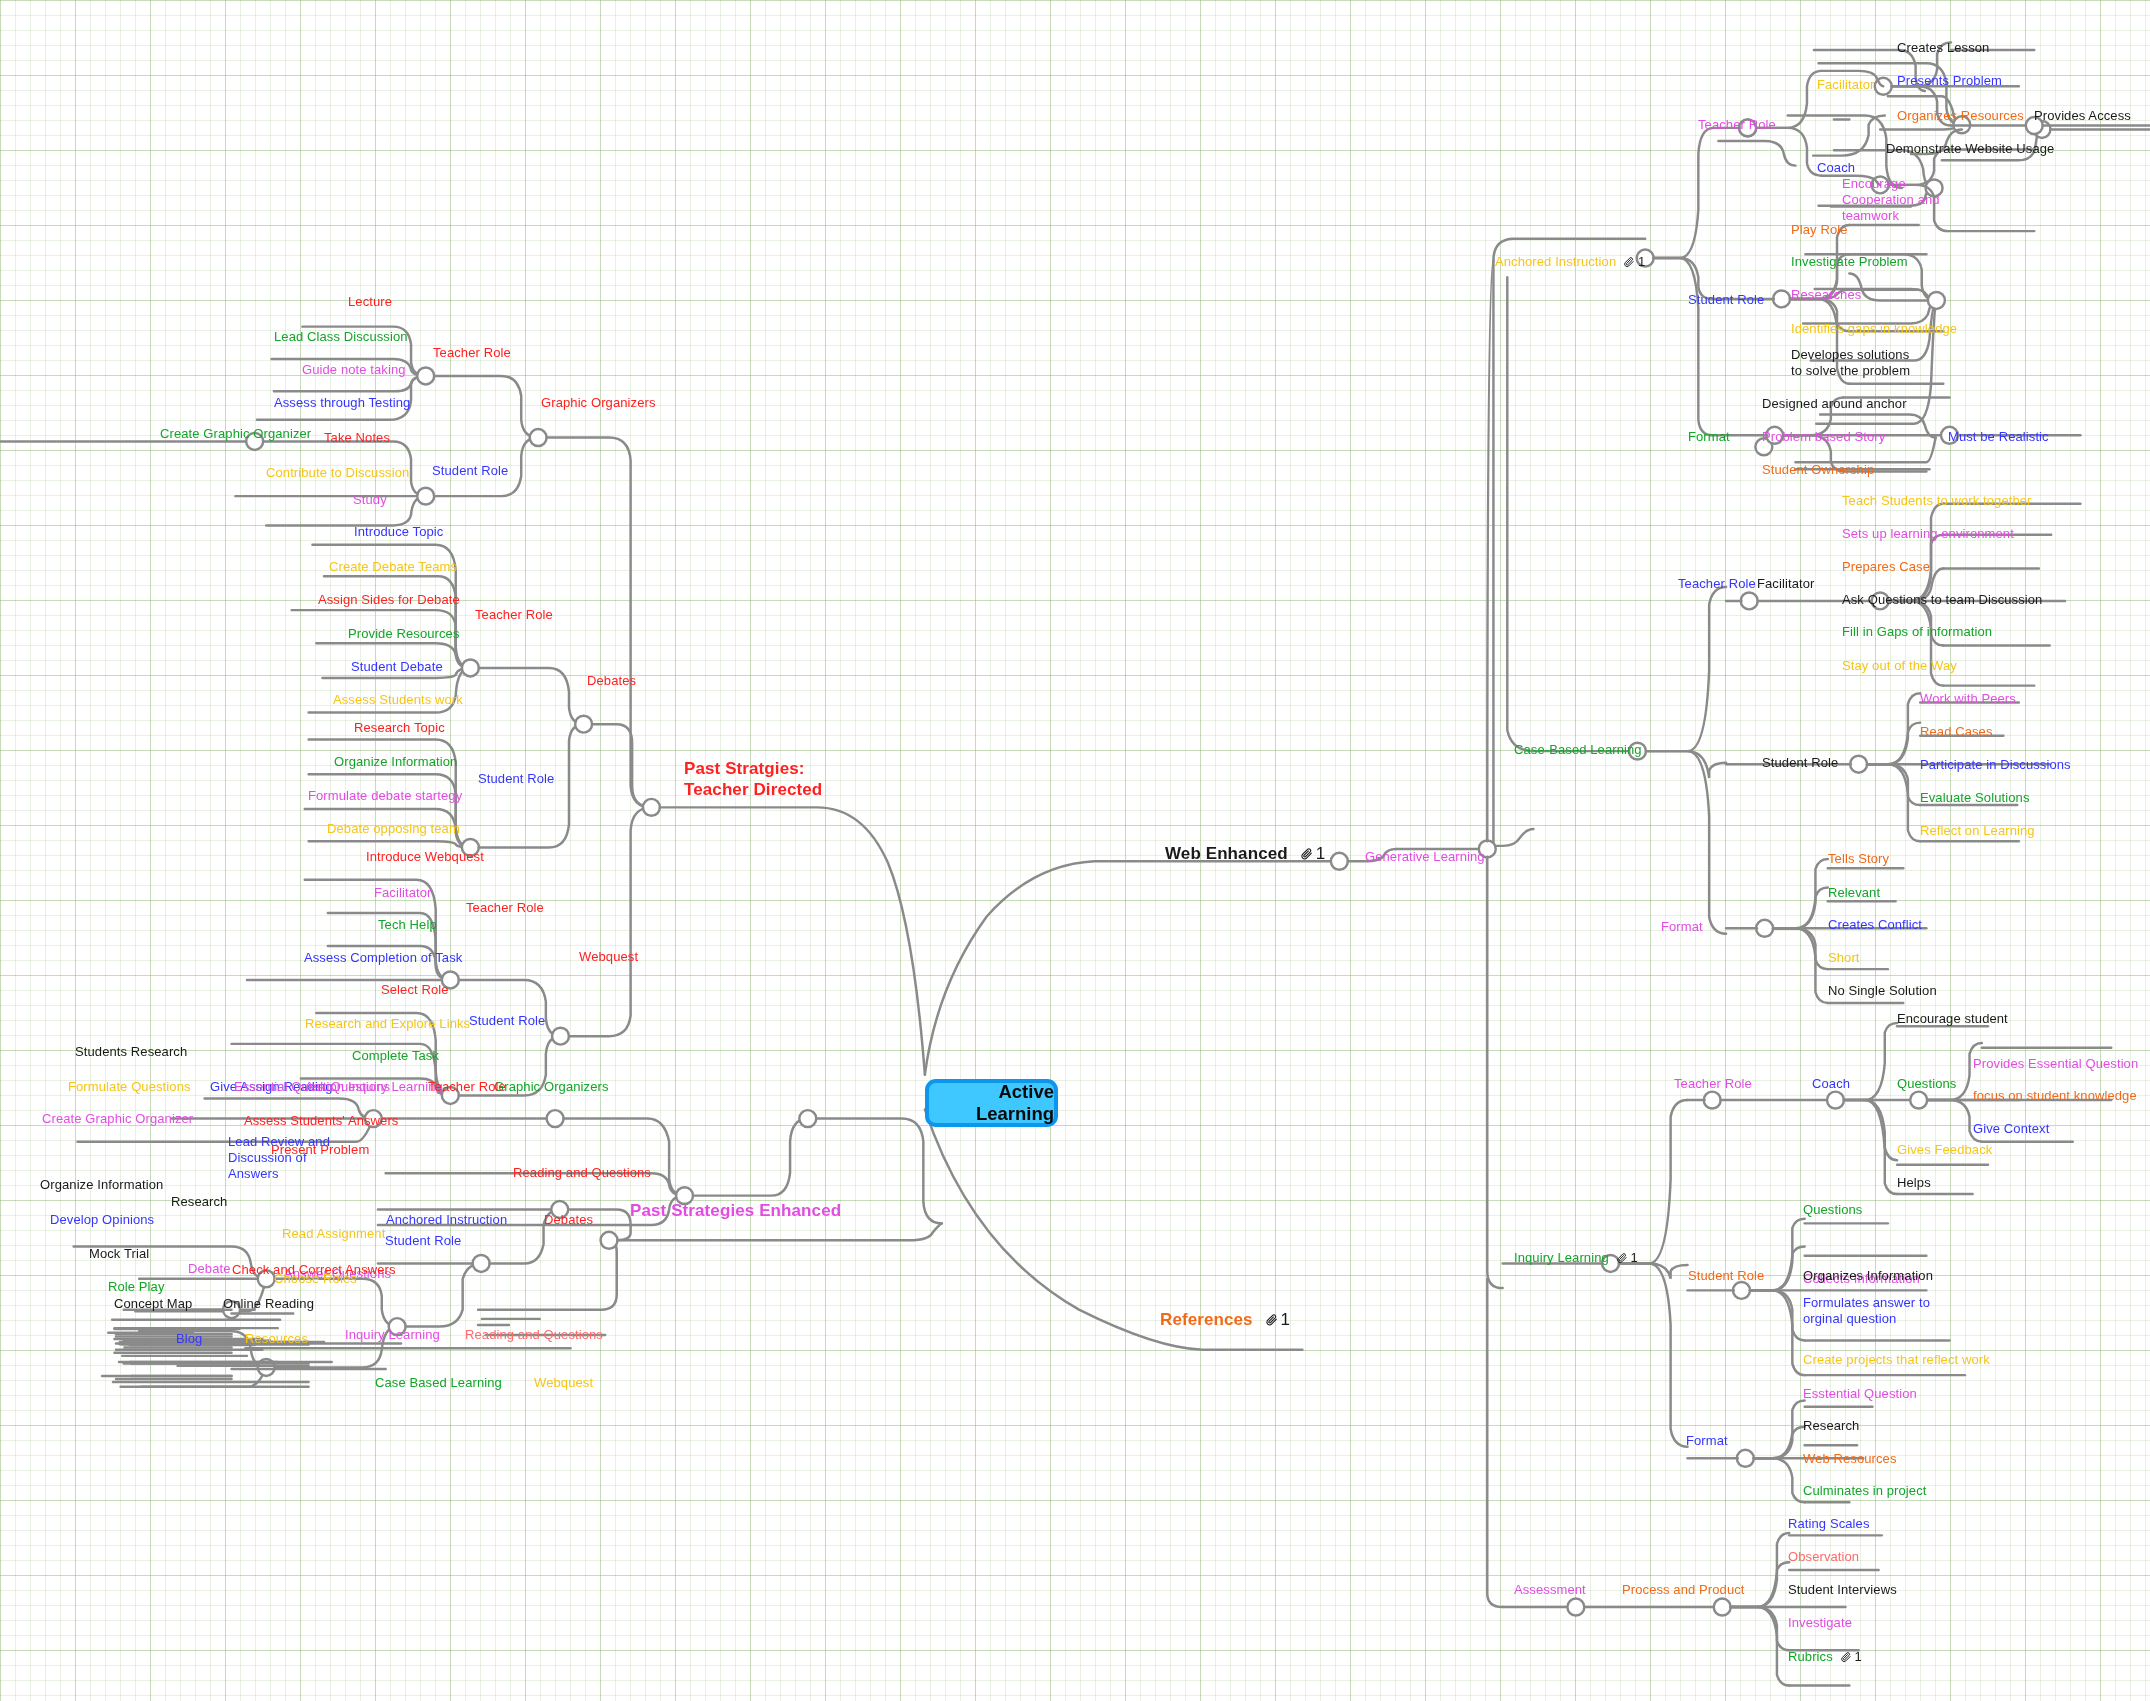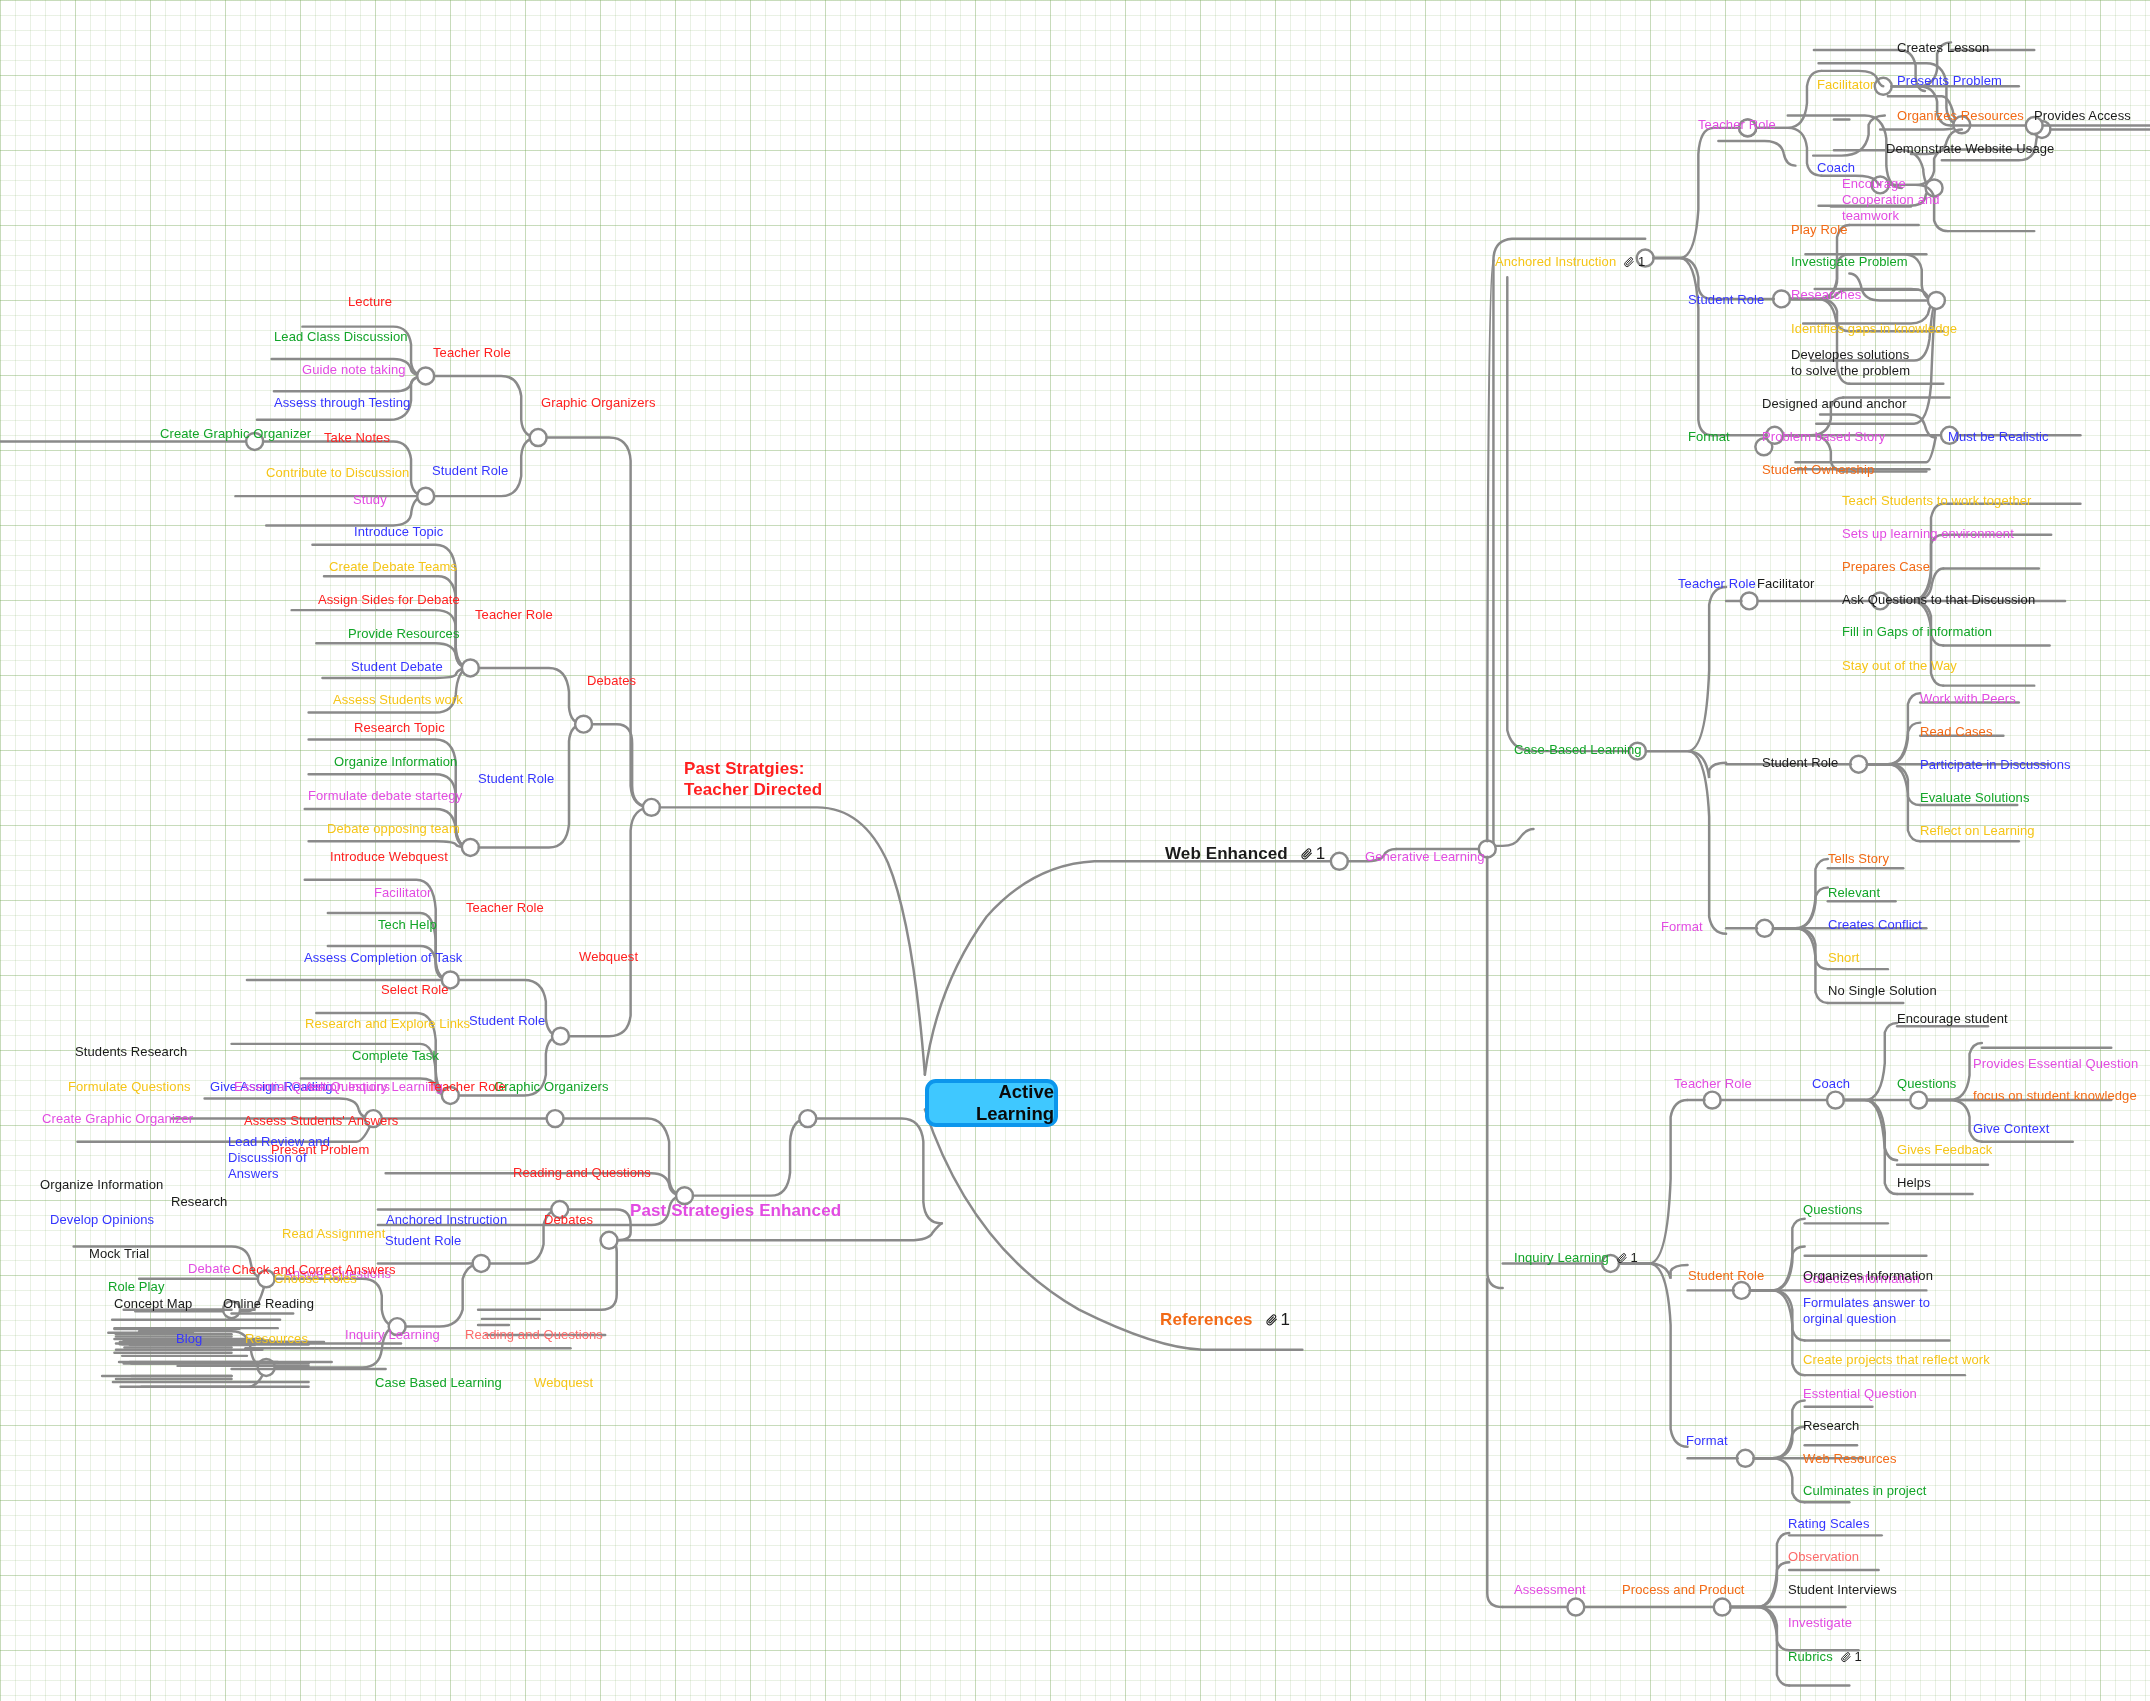--- a/index.html
+++ b/index.html
@@ -493,21 +493,21 @@
       <div class="lbl" style="left: 348px; top: 626px; font-size: 13px; color: rgb(18, 165, 40);"><span>Provide Resources</span></div>
       <div class="lbl" style="left: 351px; top: 659px; font-size: 13px; color: rgb(53, 53, 255);"><span>Student Debate</span></div>
       <div class="lbl" style="left: 333px; top: 692px; font-size: 13px; color: rgb(245, 197, 24);"><span>Assess Students work</span></div>
       <div class="lbl" style="left: 475px; top: 607px; font-size: 13px; color: rgb(255, 32, 32);"><span>Teacher Role</span></div>
       <div class="lbl" style="left: 354px; top: 720px; font-size: 13px; color: rgb(255, 32, 32);"><span>Research Topic</span></div>
       <div class="lbl" style="left: 334px; top: 754px; font-size: 13px; color: rgb(18, 165, 40);"><span>Organize Information</span></div>
       <div class="lbl" style="left: 308px; top: 788px; font-size: 13px; color: rgb(226, 76, 226);"><span>Formulate debate startegy</span></div>
       <div class="lbl" style="left: 327px; top: 821px; font-size: 13px; color: rgb(245, 197, 24);"><span>Debate opposing team</span></div>
       <div class="lbl" style="left: 478px; top: 771px; font-size: 13px; color: rgb(53, 53, 255);"><span>Student Role</span></div>
       <div class="lbl" style="left: 587px; top: 673px; font-size: 13px; color: rgb(255, 32, 32);"><span>Debates</span></div>
-      <div class="lbl" style="left: 330px; top: 849px; font-size: 13px; color: rgb(255, 32, 32);"><span>Introduce Webquest</span></div>
+      <div class="lbl" style="left: 330px; top: 849px; font-size: 13px; color: rgb(255, 32, 32); padding-left: 36px;"><span>Introduce Webquest</span></div>
       <div class="lbl" style="left: 374px; top: 885px; font-size: 13px; color: rgb(226, 76, 226);"><span>Facilitator</span></div>
       <div class="lbl" style="left: 378px; top: 917px; font-size: 13px; color: rgb(18, 165, 40);"><span>Tech Help</span></div>
       <div class="lbl" style="left: 304px; top: 950px; font-size: 13px; color: rgb(53, 53, 255);"><span>Assess Completion of Task</span></div>
       <div class="lbl" style="left: 466px; top: 900px; font-size: 13px; color: rgb(255, 32, 32);"><span>Teacher Role</span></div>
       <div class="lbl" style="left: 381px; top: 982px; font-size: 13px; color: rgb(255, 32, 32);"><span>Select Role</span></div>
       <div class="lbl" style="left: 305px; top: 1016px; font-size: 13px; color: rgb(245, 197, 24);"><span>Research and Explore Links</span></div>
       <div class="lbl" style="left: 352px; top: 1048px; font-size: 13px; color: rgb(18, 165, 40);"><span>Complete Task</span></div>
       <div class="lbl" style="left: 469px; top: 1013px; font-size: 13px; color: rgb(53, 53, 255);"><span>Student Role</span></div>
       <div class="lbl" style="left: 579px; top: 949px; font-size: 13px; color: rgb(255, 32, 32);"><span>Webquest</span></div>
       <div class="lbl" style="left: 75px; top: 1044px; font-size: 13px; color: rgb(26, 26, 26);"><span>Students Research</span></div>
@@ -563,21 +563,21 @@
       <div class="lbl" style="left: 1762px; top: 429px; font-size: 13px; color: rgb(226, 76, 226);"><span>Problem based Story</span></div>
       <div class="lbl" style="left: 1948px; top: 429px; font-size: 13px; color: rgb(53, 53, 255);"><span>Must be Realistic</span></div>
       <div class="lbl" style="left: 1762px; top: 462px; font-size: 13px; color: rgb(242, 106, 22);"><span>Student Ownership</span></div>
       <div class="lbl" style="left: 1688px; top: 429px; font-size: 13px; color: rgb(18, 165, 40);"><span>Format</span></div>
       <div class="lbl" style="left: 1495px; top: 254px; font-size: 13px; color: rgb(245, 197, 24);"><span>Anchored Instruction</span><span class="clip"><svg width="11.6" height="11.6" viewBox="0 0 24 24" fill="none" stroke="#1a1a1a" stroke-width="2" stroke-linecap="round" stroke-linejoin="round">
             <path d="M21 11.5l-8.9 8.9a5 5 0 0 1-7.1-7.1l9-9a3.4 3.4 0 0 1 4.8 4.8l-9 9a1.8 1.8 0 0 1-2.5-2.5l8.3-8.3"></path>
           </svg></span><span class="cnt">1</span></div>
       <div class="lbl" style="left: 1842px; top: 493px; font-size: 13px; color: rgb(245, 197, 24);"><span>Teach Students to work together</span></div>
       <div class="lbl" style="left: 1842px; top: 526px; font-size: 13px; color: rgb(226, 76, 226);"><span>Sets up learning environment</span></div>
       <div class="lbl" style="left: 1842px; top: 559px; font-size: 13px; color: rgb(242, 106, 22);"><span>Prepares Case</span></div>
-      <div class="lbl" style="left: 1842px; top: 592px; font-size: 13px; color: rgb(26, 26, 26);"><span>Ask Questions to that Discussion</span></div>
+      <div class="lbl" style="left: 1842px; top: 592px; font-size: 13px; color: rgb(26, 26, 26);"><span>Ask Questions to team Discussion</span></div>
       <div class="lbl" style="left: 1842px; top: 624px; font-size: 13px; color: rgb(18, 165, 40);"><span>Fill in Gaps of information</span></div>
       <div class="lbl" style="left: 1842px; top: 658px; font-size: 13px; color: rgb(245, 197, 24);"><span>Stay out of the Way</span></div>
       <div class="lbl" style="left: 1757px; top: 576px; font-size: 13px; color: rgb(26, 26, 26);"><span>Facilitator</span></div>
       <div class="lbl" style="left: 1678px; top: 576px; font-size: 13px; color: rgb(53, 53, 255);"><span>Teacher Role</span></div>
       <div class="lbl" style="left: 1920px; top: 691px; font-size: 13px; color: rgb(226, 76, 226);"><span>Work with Peers</span></div>
       <div class="lbl" style="left: 1920px; top: 724px; font-size: 13px; color: rgb(242, 106, 22);"><span>Read Cases</span></div>
       <div class="lbl" style="left: 1920px; top: 757px; font-size: 13px; color: rgb(53, 53, 255);"><span>Participate in Discussions</span></div>
       <div class="lbl" style="left: 1920px; top: 790px; font-size: 13px; color: rgb(18, 165, 40);"><span>Evaluate Solutions</span></div>
       <div class="lbl" style="left: 1920px; top: 823px; font-size: 13px; color: rgb(245, 197, 24);"><span>Reflect on Learning</span></div>
       <div class="lbl" style="left: 1762px; top: 755px; font-size: 13px; color: rgb(26, 26, 26);"><span>Student Role</span></div>

